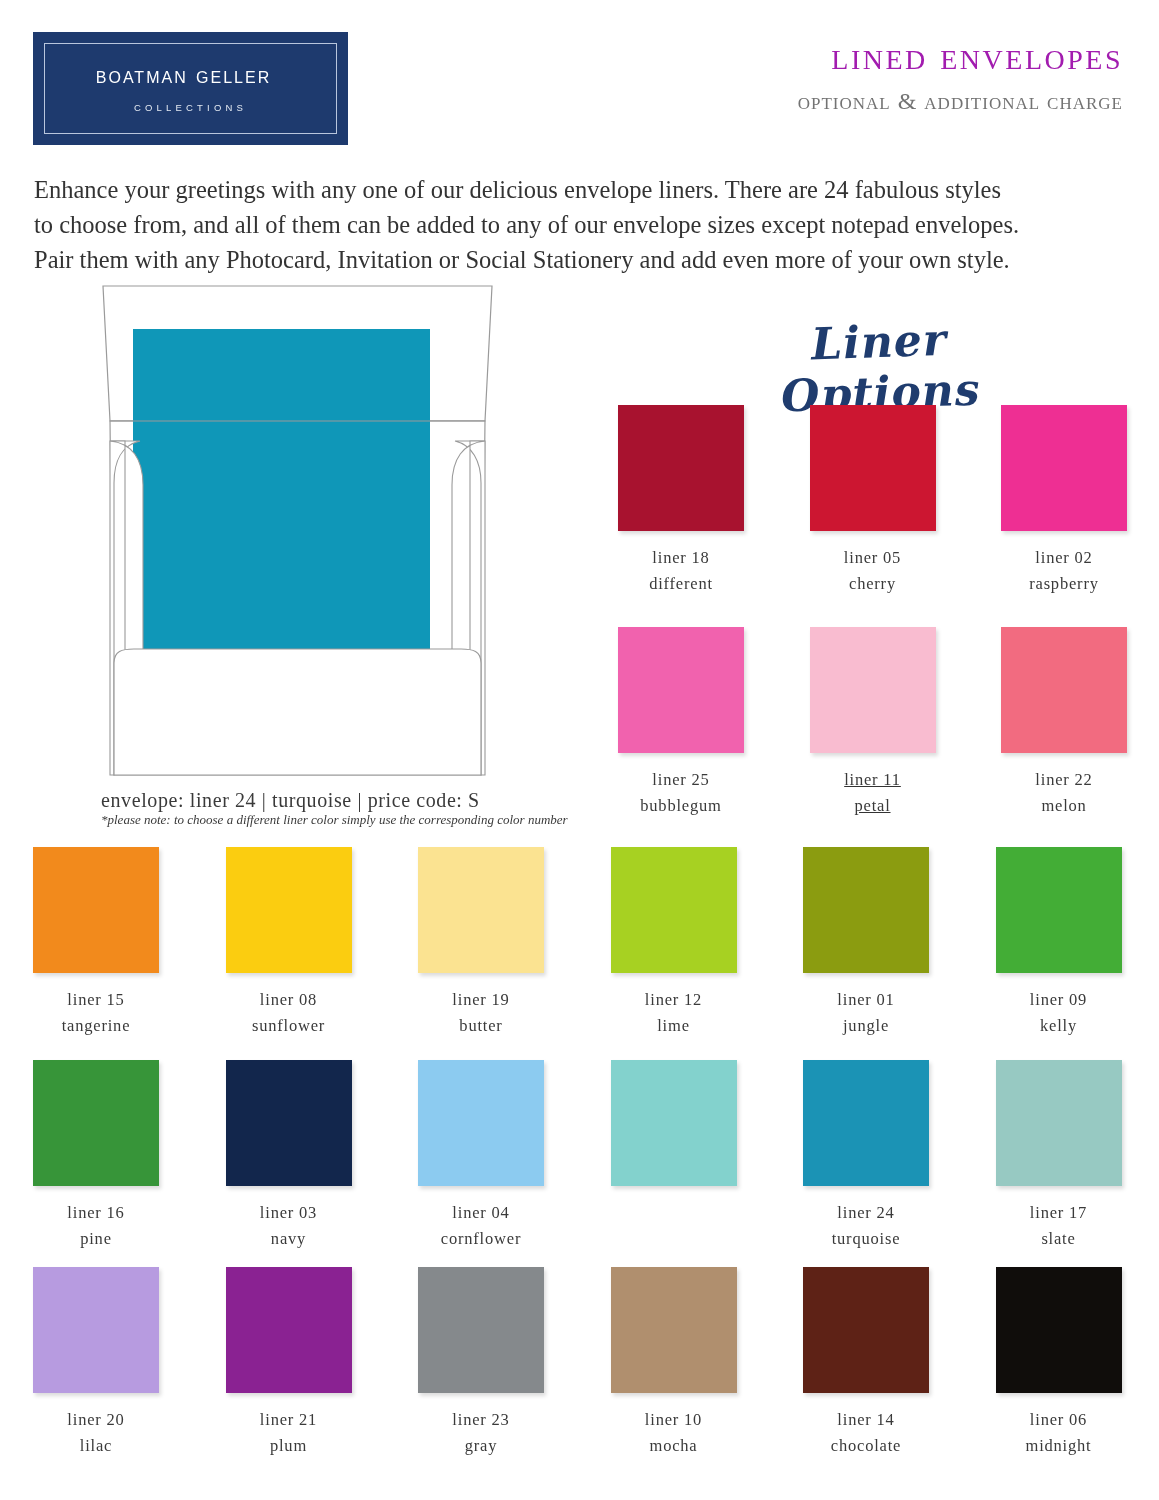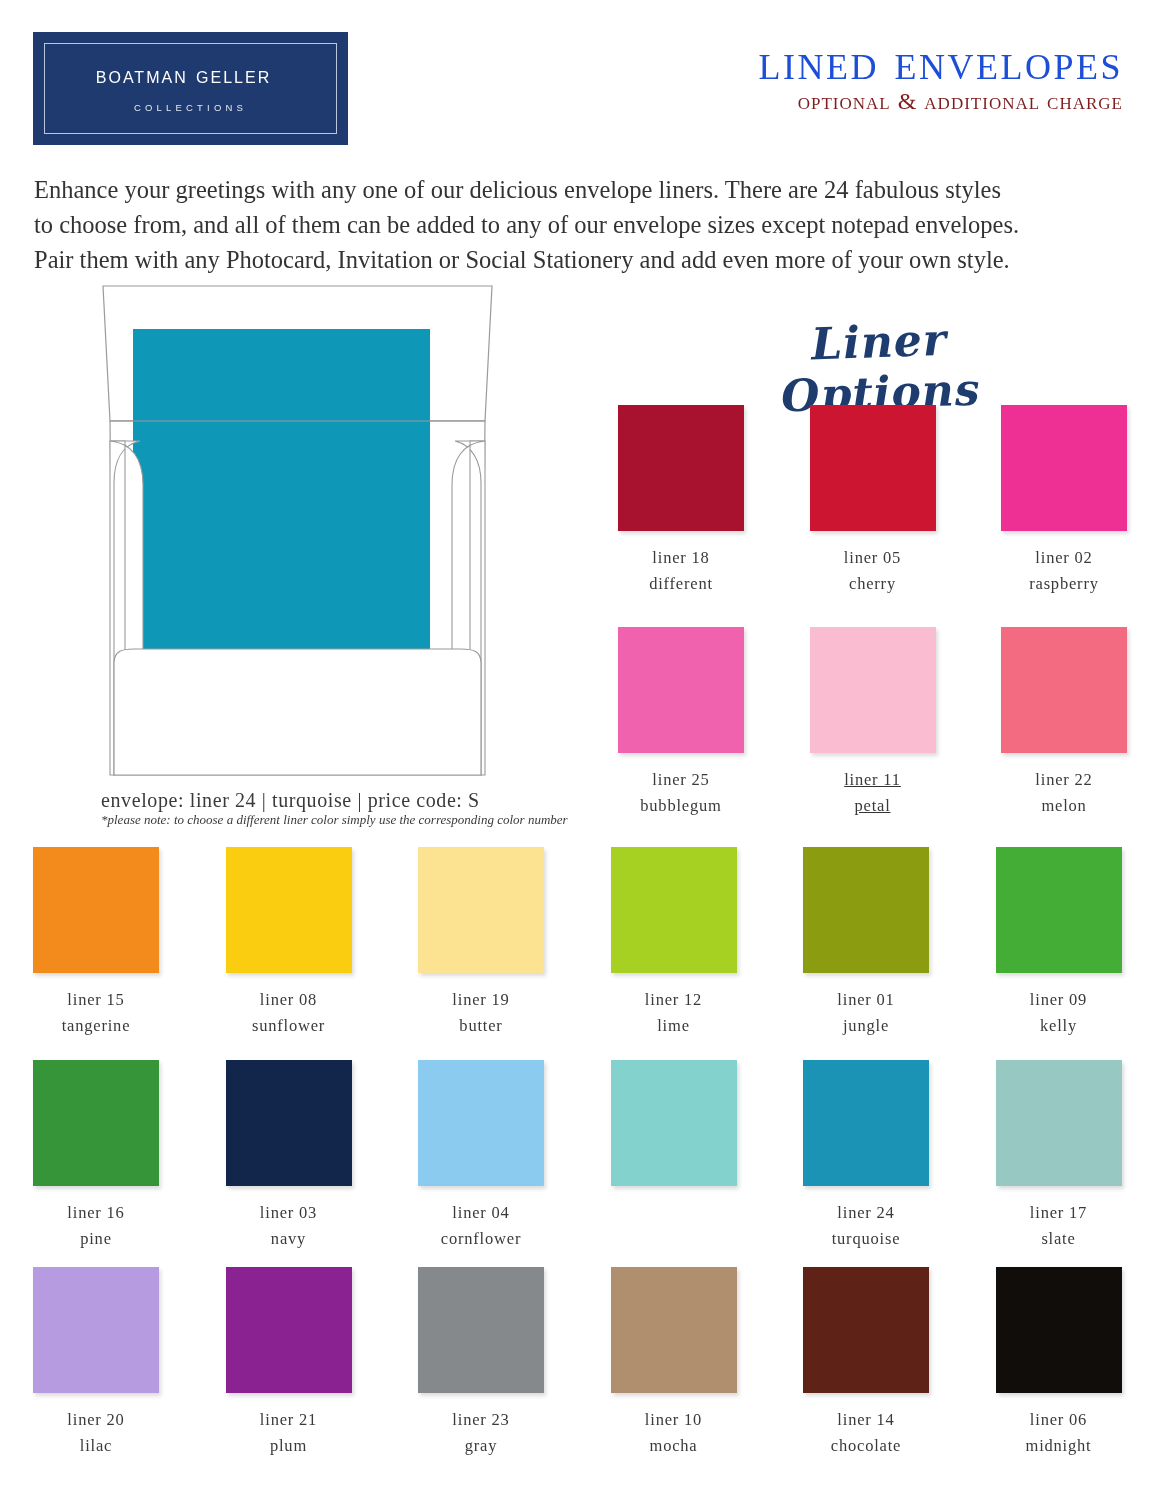--- a/index.html
+++ b/index.html
@@ -52,32 +52,32 @@
     font-family: "Liberation Sans", "DejaVu Sans", sans-serif;
     font-size: 9.5px;
     letter-spacing: 4.2px;
     text-transform: uppercase;
     white-space: nowrap;
   }
 
   #page-title {
     position: absolute;
     right: 36px; top: 32px;
-    color: #1d4ed8;
-    font-size: 52px;
+    color: #a21caf;
+    font-size: 40px;
     font-variant: small-caps;
     text-transform: lowercase;
     letter-spacing: 2.5px;
     white-space: nowrap;
     text-align: right;
   }
   #page-subtitle {
     position: absolute;
     right: 36px; top: 88px;
-    color: #7f1d1d;
+    color: #737373;
     font-size: 24px;
     font-variant: small-caps;
     text-transform: lowercase;
     letter-spacing: 1.0px;
     white-space: nowrap;
     text-align: left;
   }
 
   
   #intro {

